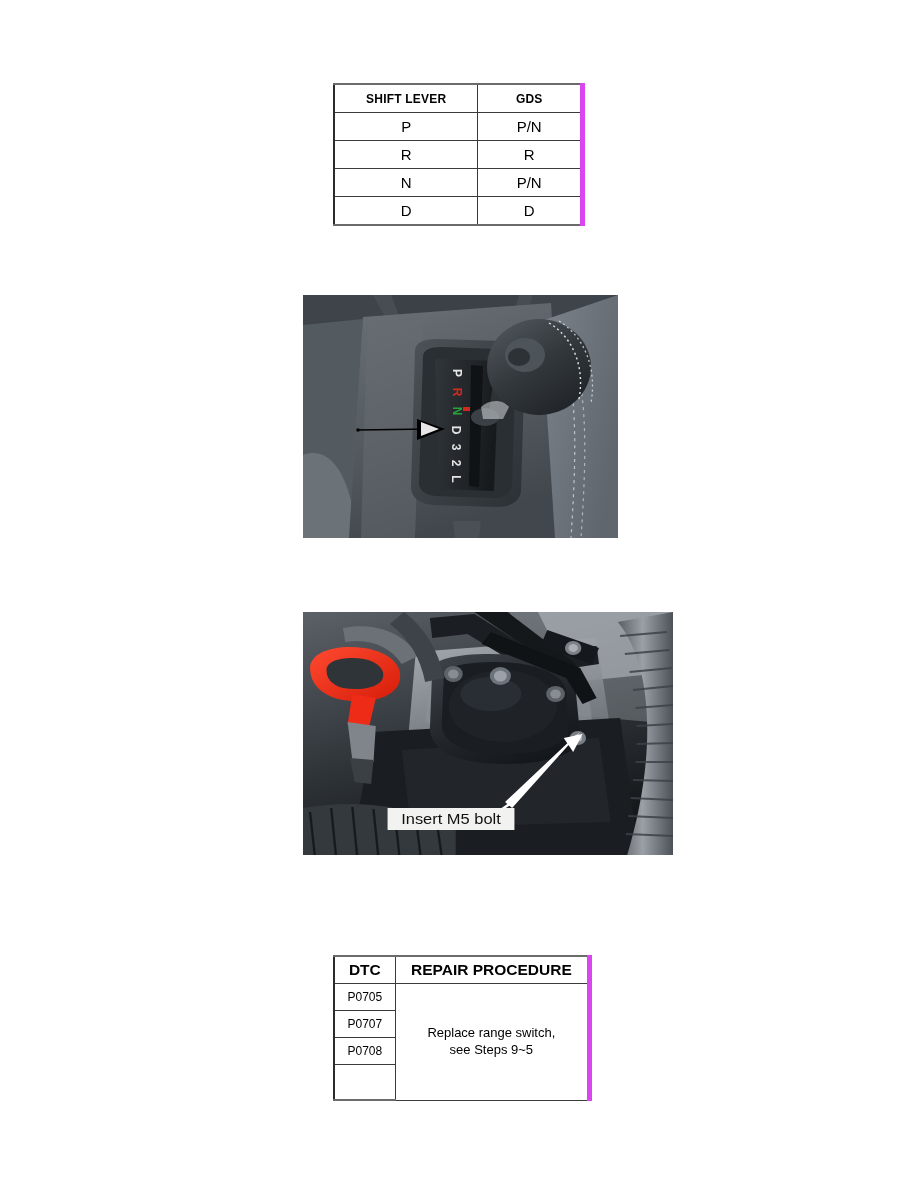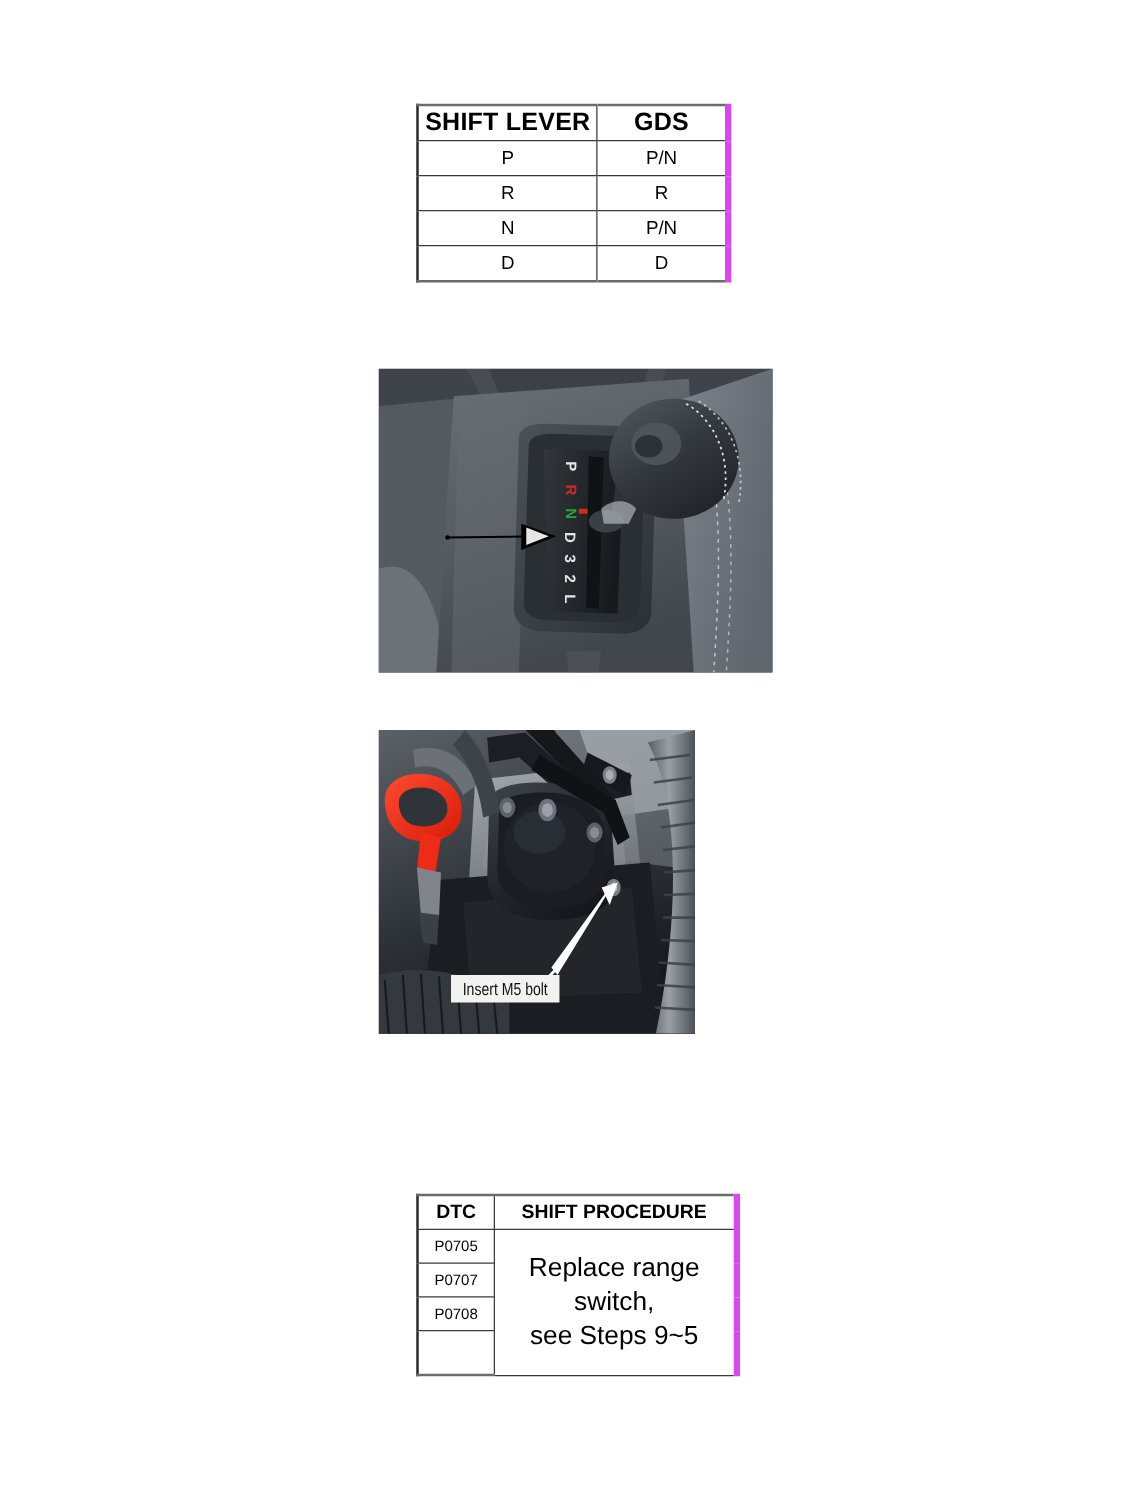--- a/index.html
+++ b/index.html
@@ -43,50 +43,50 @@
     left: 333px;
     top: 83px;
     width: 252px;
   }
   #shift-table th, #shift-table td {
     height: 27px;
     font-size: 15px;
   }
   #shift-table th:first-child, #shift-table td:first-child { width: 147px; }
   #shift-table th:last-child,  #shift-table td:last-child  { width: 105px; }
-  #shift-table th { font-size: 20px; letter-spacing: .2px; }
+  #shift-table th { font-size: 12px; letter-spacing: .2px; }
 
   
   #dtc-table {
     left: 333px;
     top: 955px;
     width: 259px;
   }
   #dtc-table th, #dtc-table td {
     height: 26px;
     font-size: 12px;
   }
   #dtc-table .col-dtc  { width: 64px; }
   #dtc-table .col-proc { width: 195px; }
   #dtc-table th { font-size: 15.5px; margin-left: 12px; }
   #dtc-table .proc-cell {
     line-height: 1.3;
-    font-size: 21px;
+    font-size: 13px;
     padding: 0 6px;
   }
   #dtc-table .blank-row td { height: 34px; }
 
   
   .photo {
     position: absolute;
     overflow: hidden;
     background: #2d3237;
   }
   #photo-shift-lever { left: 303px; top: 295px; width: 315px; height: 243px; }
-  #photo-range-switch { left: 303px; top: 584px; width: 253px; height: 243px; }
+  #photo-range-switch { left: 303px; top: 612px; width: 370px; height: 243px; }
   .photo svg { display: block; width: 100%; height: 100%; }
 </style>
 </head>
 <body>
 
 <table class="doc-table" id="shift-table">
   <tbody>
     <tr>
       <th class="outer-l outer-t">SHIFT LEVER</th>
       <th class="outer-r outer-t">GDS</th>
@@ -309,21 +309,21 @@
     </g>
     <rect x="72" y="196" width="108" height="22" fill="#f2f2f0"></rect>
     <text x="126" y="212" font-family="Liberation Sans, sans-serif" font-size="14" fill="#111111" text-anchor="middle">Insert M5 bolt</text>
   </svg>
 </div>
 
 <table class="doc-table" id="dtc-table">
   <tbody>
     <tr>
       <th class="col-dtc outer-l outer-t">DTC</th>
-      <th class="col-proc outer-r outer-t">SHIFT PROCEDURE</th>
+      <th class="col-proc outer-r outer-t">REPAIR PROCEDURE</th>
     </tr>
     <tr>
       <td class="col-dtc outer-l">P0705</td>
       <td class="col-proc outer-r proc-cell" rowspan="4">
         <span>Replace range switch,</span><br>
         <span>see Steps 9~5</span>
       </td>
     </tr>
     <tr>
       <td class="col-dtc outer-l">P0707</td>

